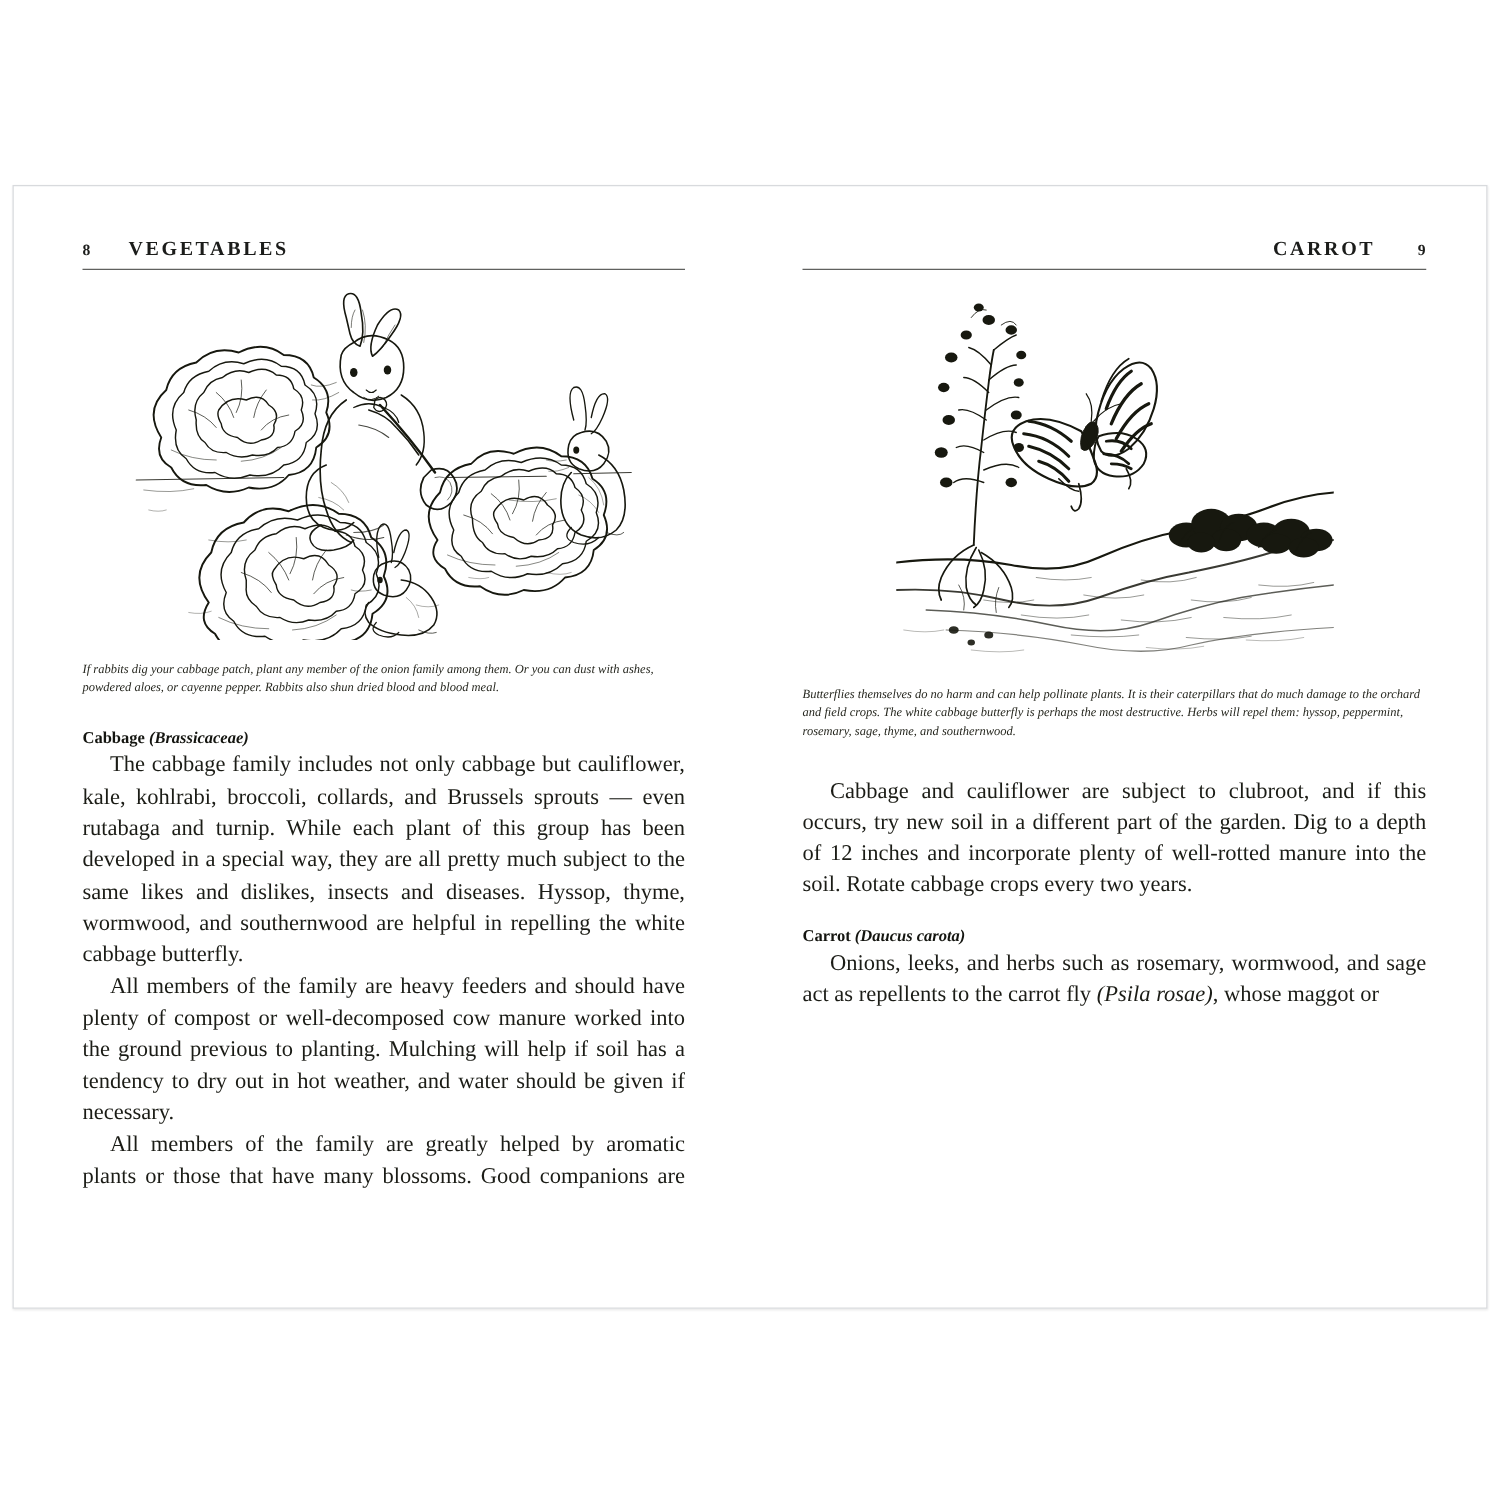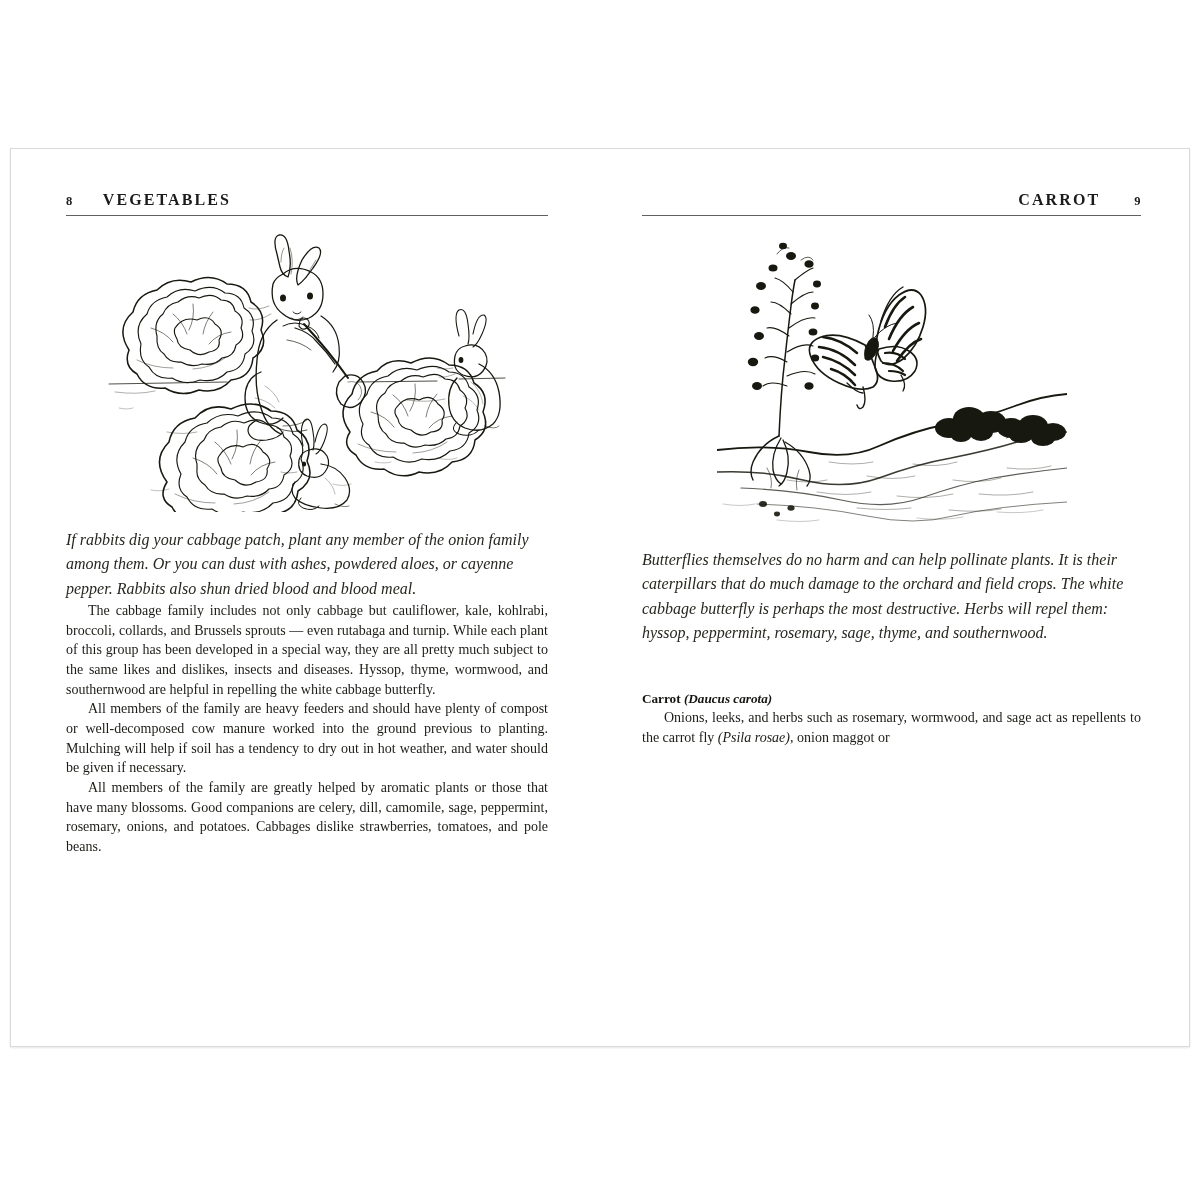--- a/index.html
+++ b/index.html
@@ -77,40 +77,40 @@
     justify-content: center;
     align-items: flex-end;
   }
   .illus-left  { height: 290px; margin-top: 6px; }
   .illus-right { height: 300px; margin-top: 10px; }
   .illus svg { display: block; }
 
   
   .caption {
     font-style: italic;
-    font-size: 16px;
+    font-size: 10px;
     line-height: 1.52;
     color: #26271f;
     margin-top: 16px;
     text-align: left;
   }
   .caption-right { margin-top: 22px; }
 
   
   .section-head {
     font-weight: bold;
     font-size: 13.2px;
     color: #141510;
     margin-top: 24px;
     margin-bottom: 1px;
   }
   .section-head .sci { font-weight: bold; font-style: italic; }
 
   p.body {
-    font-size: 14px;
+    font-size: 18px;
     line-height: 1.405;
     color: #1b1c16;
     margin: 0;
     text-align: justify;
     text-indent: 22px;
     hyphens: auto;
   }
   p.body.first { text-indent: 22px; }
   p.body .sci { font-style: italic; }
 
@@ -233,20 +233,24 @@
           <g stroke-width="0.6" opacity="0.45">
             <path d="M12 176 q8 2 14 0 M226 252 q10 3 18 0 M268 230 q10 2 16 0 M330 226 q12 3 20 0 M44 258 q10 2 18 -1 M186 286 q12 2 20 0"></path>
           </g>
         </g>
       </svg>
     </div>
 
     <div class="caption">If rabbits dig your cabbage patch, plant any member of the onion family among them. Or you can dust with ashes, powdered aloes, or cayenne pepper. Rabbits also shun dried blood and blood meal.</div>
 
     <div class="text-block">
+      <div class="section-head">
+        <span>Cabbage</span>
+        <span class="sci">(Brassicaceae)</span>
+      </div>
       <p class="body first">The cabbage family includes not only cabbage but cauliflower, kale, kohlrabi, broccoli, collards, and Brussels sprouts — even rutabaga and turnip. While each plant of this group has been developed in a special way, they are all pretty much subject to the same likes and dislikes, insects and diseases. Hyssop, thyme, wormwood, and southernwood are helpful in repelling the white cabbage butterfly.</p>
       <p class="body">All members of the family are heavy feeders and should have plenty of compost or well-decomposed cow manure worked into the ground previous to planting. Mulching will help if soil has a tendency to dry out in hot weather, and water should be given if necessary.</p>
       <p class="body">All members of the family are greatly helped by aromatic plants or those that have many blossoms. Good companions are celery, dill, camomile, sage, peppermint, rosemary, onions, and potatoes. Cabbages dislike strawberries, tomatoes, and pole beans.</p>
     </div>
   </div>
 
   <div class="page page-right">
 
     <div>
       <div class="running-head right">
@@ -349,23 +353,24 @@
               <path d="M6 268 q18 3 32 0 M200 282 q26 3 46 -1 M60 284 q24 3 42 0 M280 276 q26 2 46 -2"></path>
             </g>
           </g>
         </g>
       </svg>
     </div>
 
     <div class="caption caption-right">Butterflies themselves do no harm and can help pollinate plants. It is their caterpillars that do much damage to the orchard and field crops. The white cabbage butterfly is perhaps the most destructive. Herbs will repel them: hyssop, peppermint, rosemary, sage, thyme, and southernwood.</div>
 
     <div class="text-block col-body-right">
+      <p class="body">Cabbage and cauliflower are subject to clubroot, and if this occurs, try new soil in a different part of the garden. Dig to a depth of 12 inches and incorporate plenty of well-rotted manure into the soil. Rotate cabbage crops every two years.</p>
 
       <div class="section-head">
         <span>Carrot</span>
         <span class="sci">(Daucus carota)</span>
       </div>
       <p class="body">
-        <span>Onions, leeks, and herbs such as rosemary, wormwood, and sage act as repellents to the carrot fly </span><span class="sci">(Psila rosae)</span><span>, onion maggot or</span>
+        <span>Onions, leeks, and herbs such as rosemary, wormwood, and sage act as repellents to the carrot fly </span><span class="sci">(Psila rosae)</span><span>, whose maggot or</span>
       </p>
     </div>
   </div>
 </div>
 
 </body></html>

